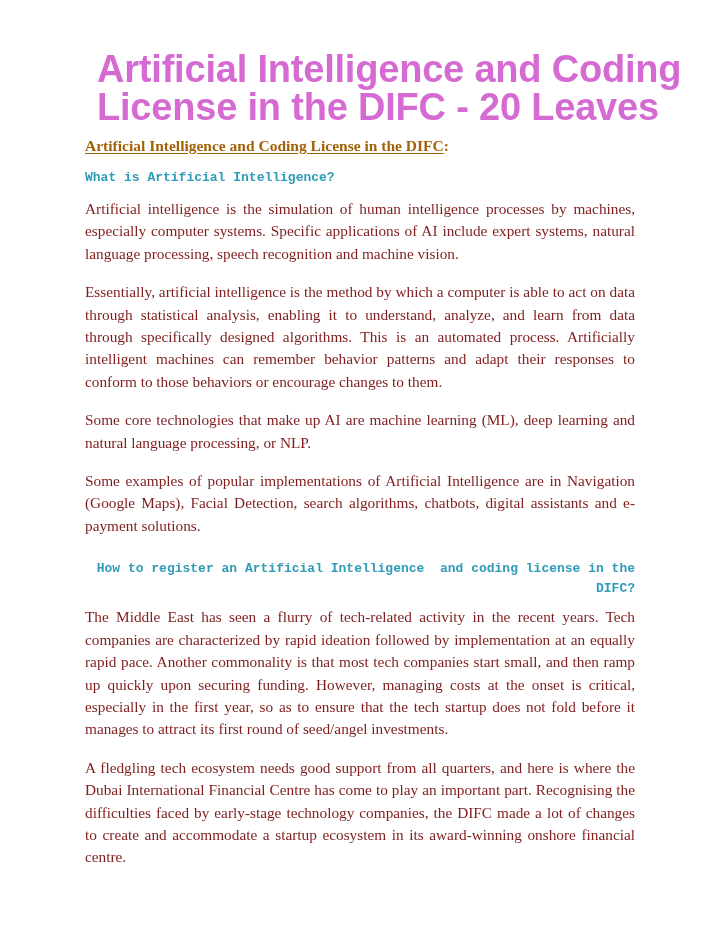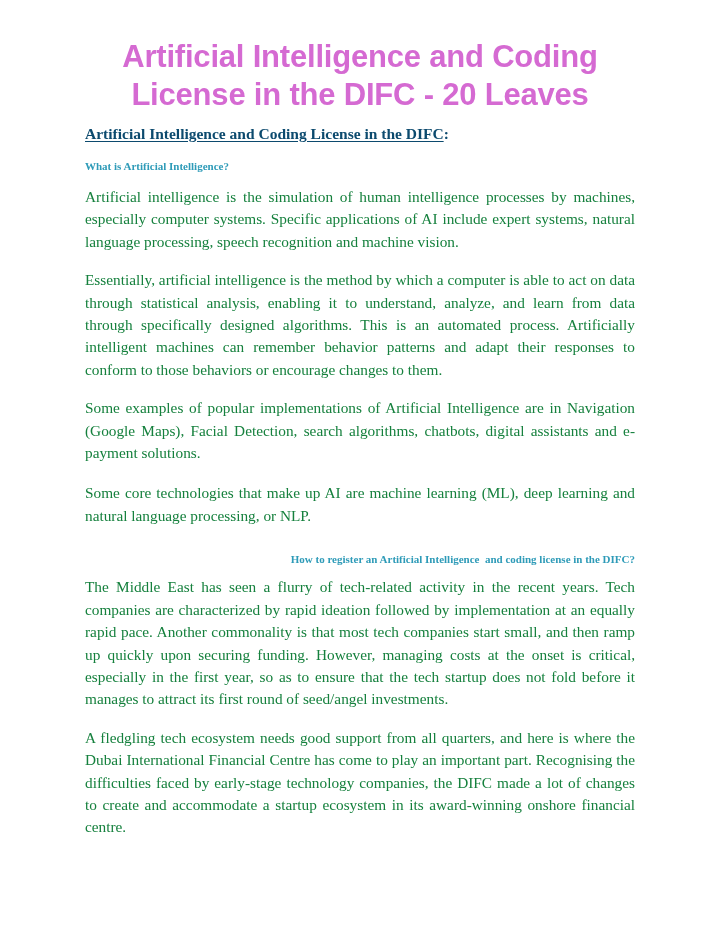--- a/index.html
+++ b/index.html
@@ -27,75 +27,75 @@
     position: absolute;
     left: 85px;
     top: 38px;
     width: 550px;
   }
 
   
   .doc-title {
     font-family: "Liberation Sans", "DejaVu Sans", sans-serif;
     font-weight: bold;
-    font-size: 31px;
+    font-size: 38px;
     line-height: 38px;
     letter-spacing: -0.2px;
     color: #d56ad2;
     text-align: center;
-    margin: 0 0 10px 0;
+    margin: 12px 0 10px 0;
     padding: 0 12px;
   }
   .doc-title .title-line {
     display: block;
     white-space: nowrap;
   }
 
   
   .heading-navy {
     font-family: "Liberation Serif", "DejaVu Serif", serif;
     font-weight: bold;
     font-size: 15.5px;
     line-height: 20px;
-    color: #0c4a6e;
+    color: #a16207;
     margin: 0 0 12px 0;
     text-align: left;
   }
   .heading-navy .u {
     text-decoration: underline;
     text-underline-offset: 2px;
   }
   .heading-navy .colon {
     text-decoration: none;
   }
 
   .heading-teal {
-    font-family: Liberation Serif, serif;
+    font-family: Liberation Mono, monospace;
     font-weight: bold;
-    font-size: 11px;
+    font-size: 13px;
     line-height: 20px;
     color: #2e9bb8;
     margin: 0 0 10px 0;
     text-align: left;
     white-space: pre-wrap;
   }
   .heading-teal.tight {
     margin-bottom: 7px;
   }
   .heading-teal.spaced-top {
     margin-top: 22px;
     text-align: right;
   }
 
   
   .para {
     font-family: "Liberation Serif", "DejaVu Serif", serif;
     font-size: 15.3px;
     line-height: 22.4px;
-    color: #15803d;
+    color: #7f1d1d;
     text-align: justify;
     text-justify: inter-word;
     margin: 0 0 16px 0;
   }
   .para:last-child {
     margin-bottom: 12px;
   }
   .para.gap-lg {
     margin-bottom: 18px;
   }
@@ -112,22 +112,22 @@
     </h1>
 
     <p class="heading-navy">
       <span class="u">Artificial Intelligence and Coding License in the DIFC</span><span class="colon">:</span>
     </p>
 
     <h2 class="heading-teal">What is Artificial Intelligence?</h2>
 
     <p class="para">Artificial intelligence is the simulation of human intelligence processes by machines, especially computer systems. Specific applications of AI include expert systems, natural language processing, speech recognition and machine vision.</p>
     <p class="para">Essentially, artificial intelligence is the method by which a computer is able to act on data through statistical analysis, enabling it to understand, analyze, and learn from data through specifically designed algorithms. This is an automated process. Artificially intelligent machines can remember behavior patterns and adapt their responses to conform to those behaviors or encourage changes to them.</p>
+    <p class="para">Some core technologies that make up AI are machine learning (ML), deep learning and natural language processing, or NLP.</p>
     <p class="para gap-lg">Some examples of popular implementations of Artificial Intelligence are in Navigation (Google Maps), Facial Detection, search algorithms, chatbots, digital assistants and e-payment solutions.</p>
-    <p class="para">Some core technologies that make up AI are machine learning (ML), deep learning and natural language processing, or NLP.</p>
 
     <h2 class="heading-teal tight spaced-top">How to register an Artificial Intelligence  and coding license in the DIFC?</h2>
 
     <p class="para">The Middle East has seen a flurry of tech-related activity in the recent years. Tech companies are characterized by rapid ideation followed by implementation at an equally rapid pace. Another commonality is that most tech companies start small, and then ramp up quickly upon securing funding. However, managing costs at the onset is critical, especially in the first year, so as to ensure that the tech startup does not fold before it manages to attract its first round of seed/angel investments.</p>
     <p class="para">A fledgling tech ecosystem needs good support from all quarters, and here is where the Dubai International Financial Centre has come to play an important part. Recognising the difficulties faced by early-stage technology companies, the DIFC made a lot of changes to create and accommodate a startup ecosystem in its award-winning onshore financial centre.</p>
 
   </div>
 </div>
 
 </body></html>

